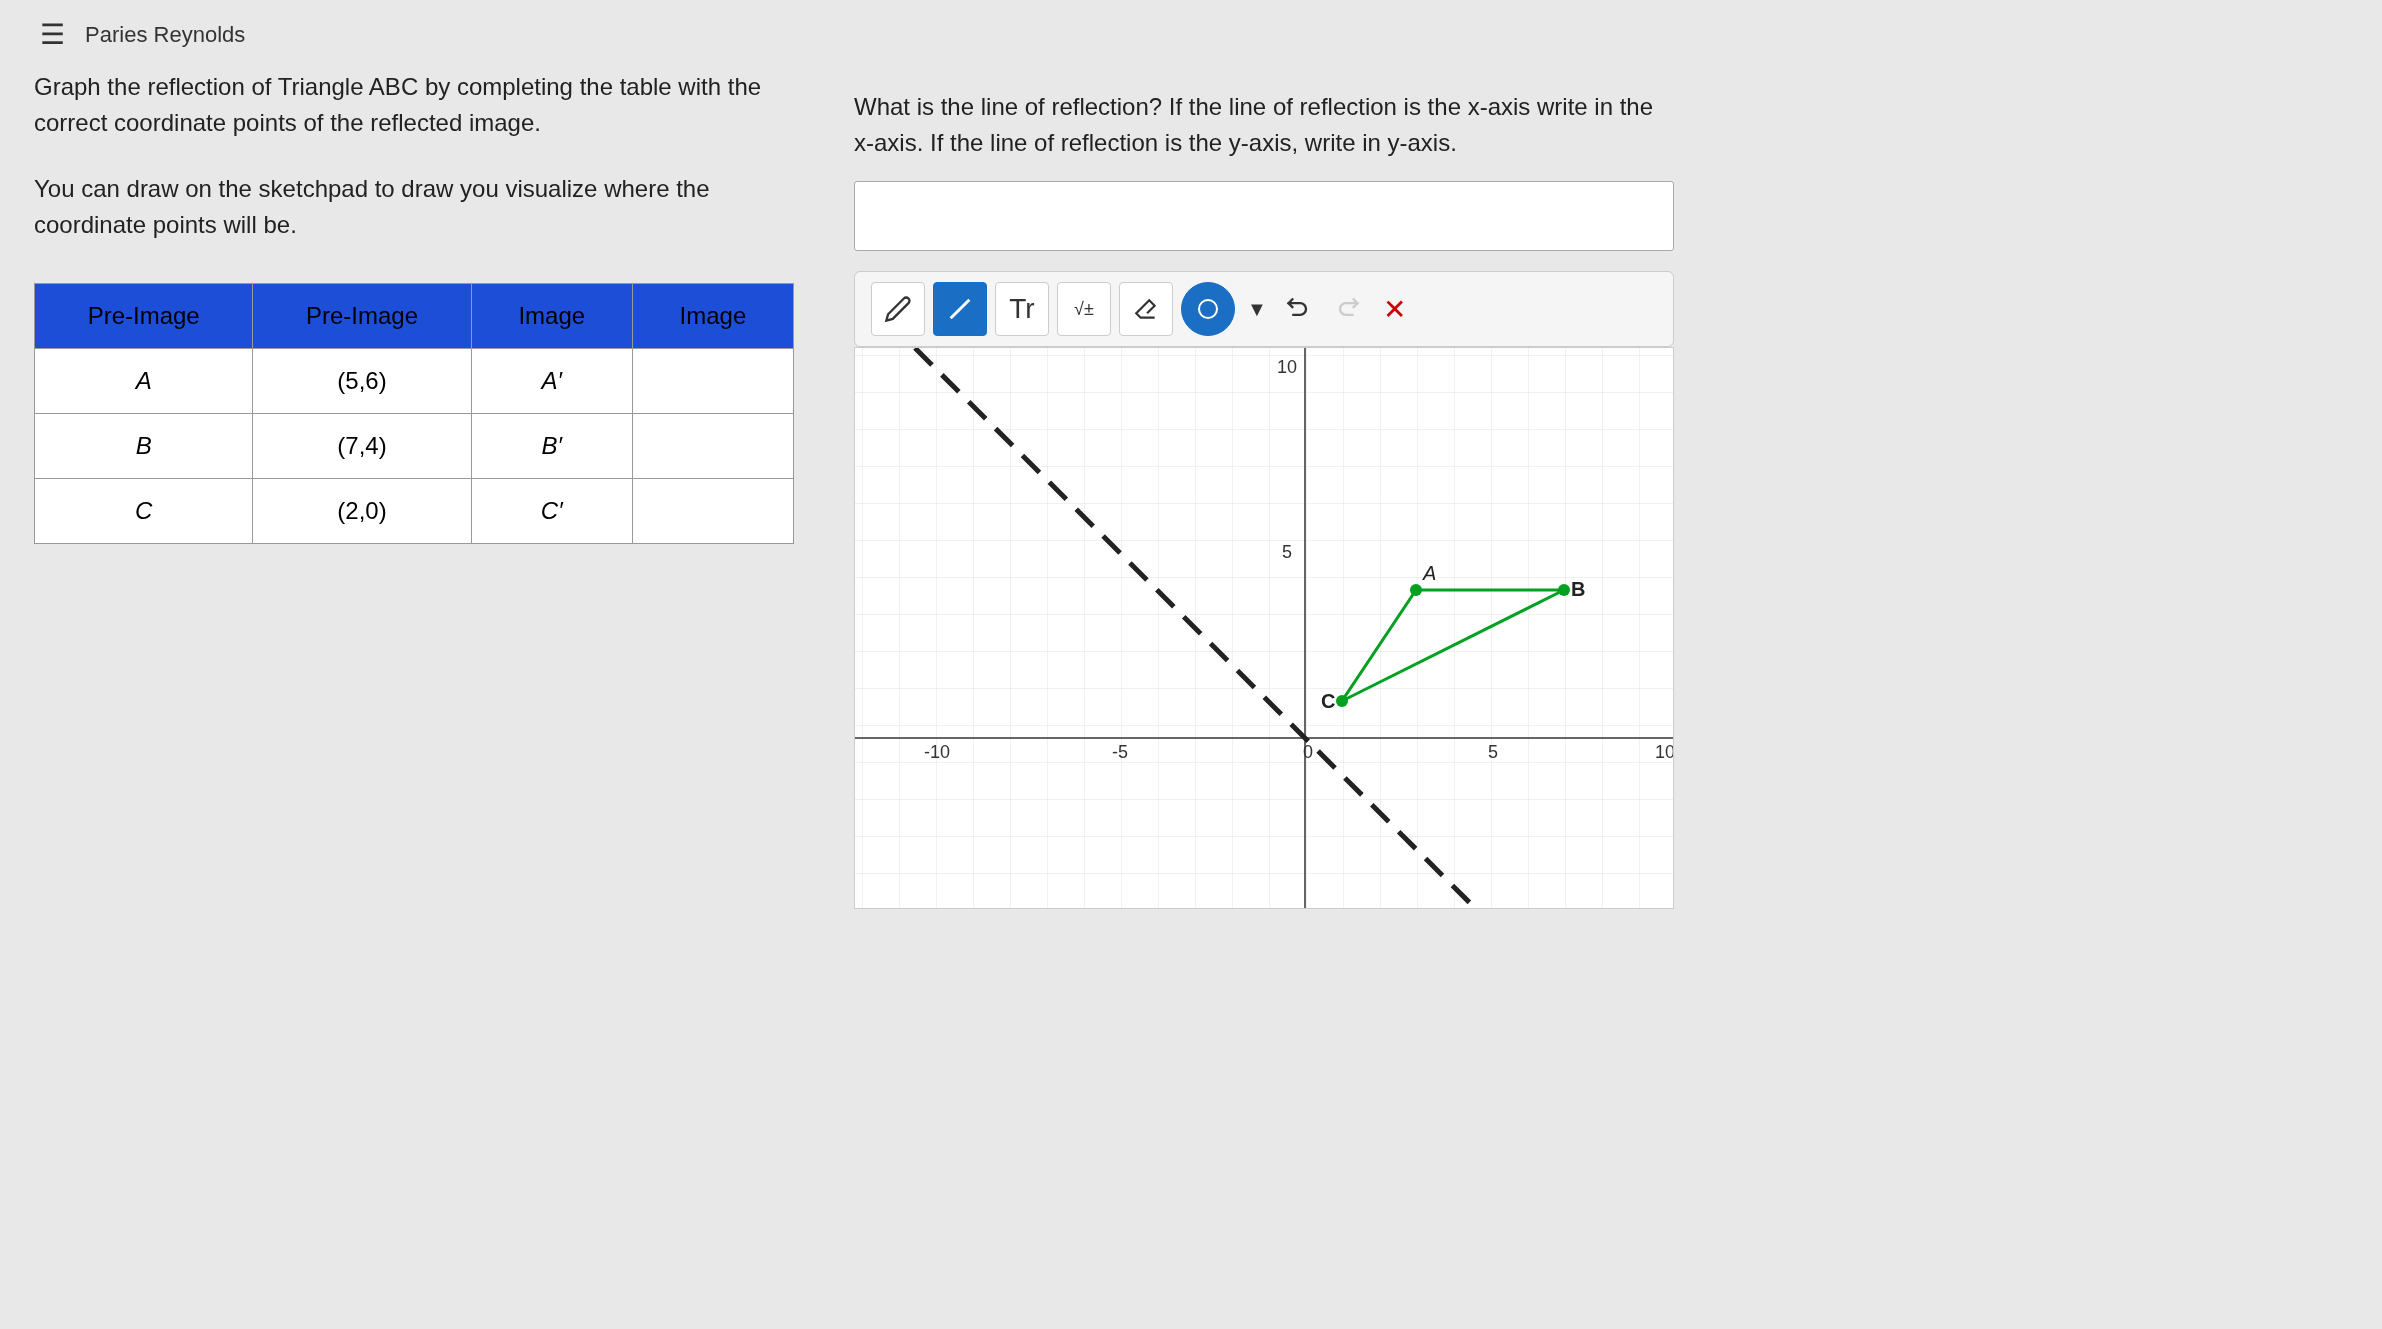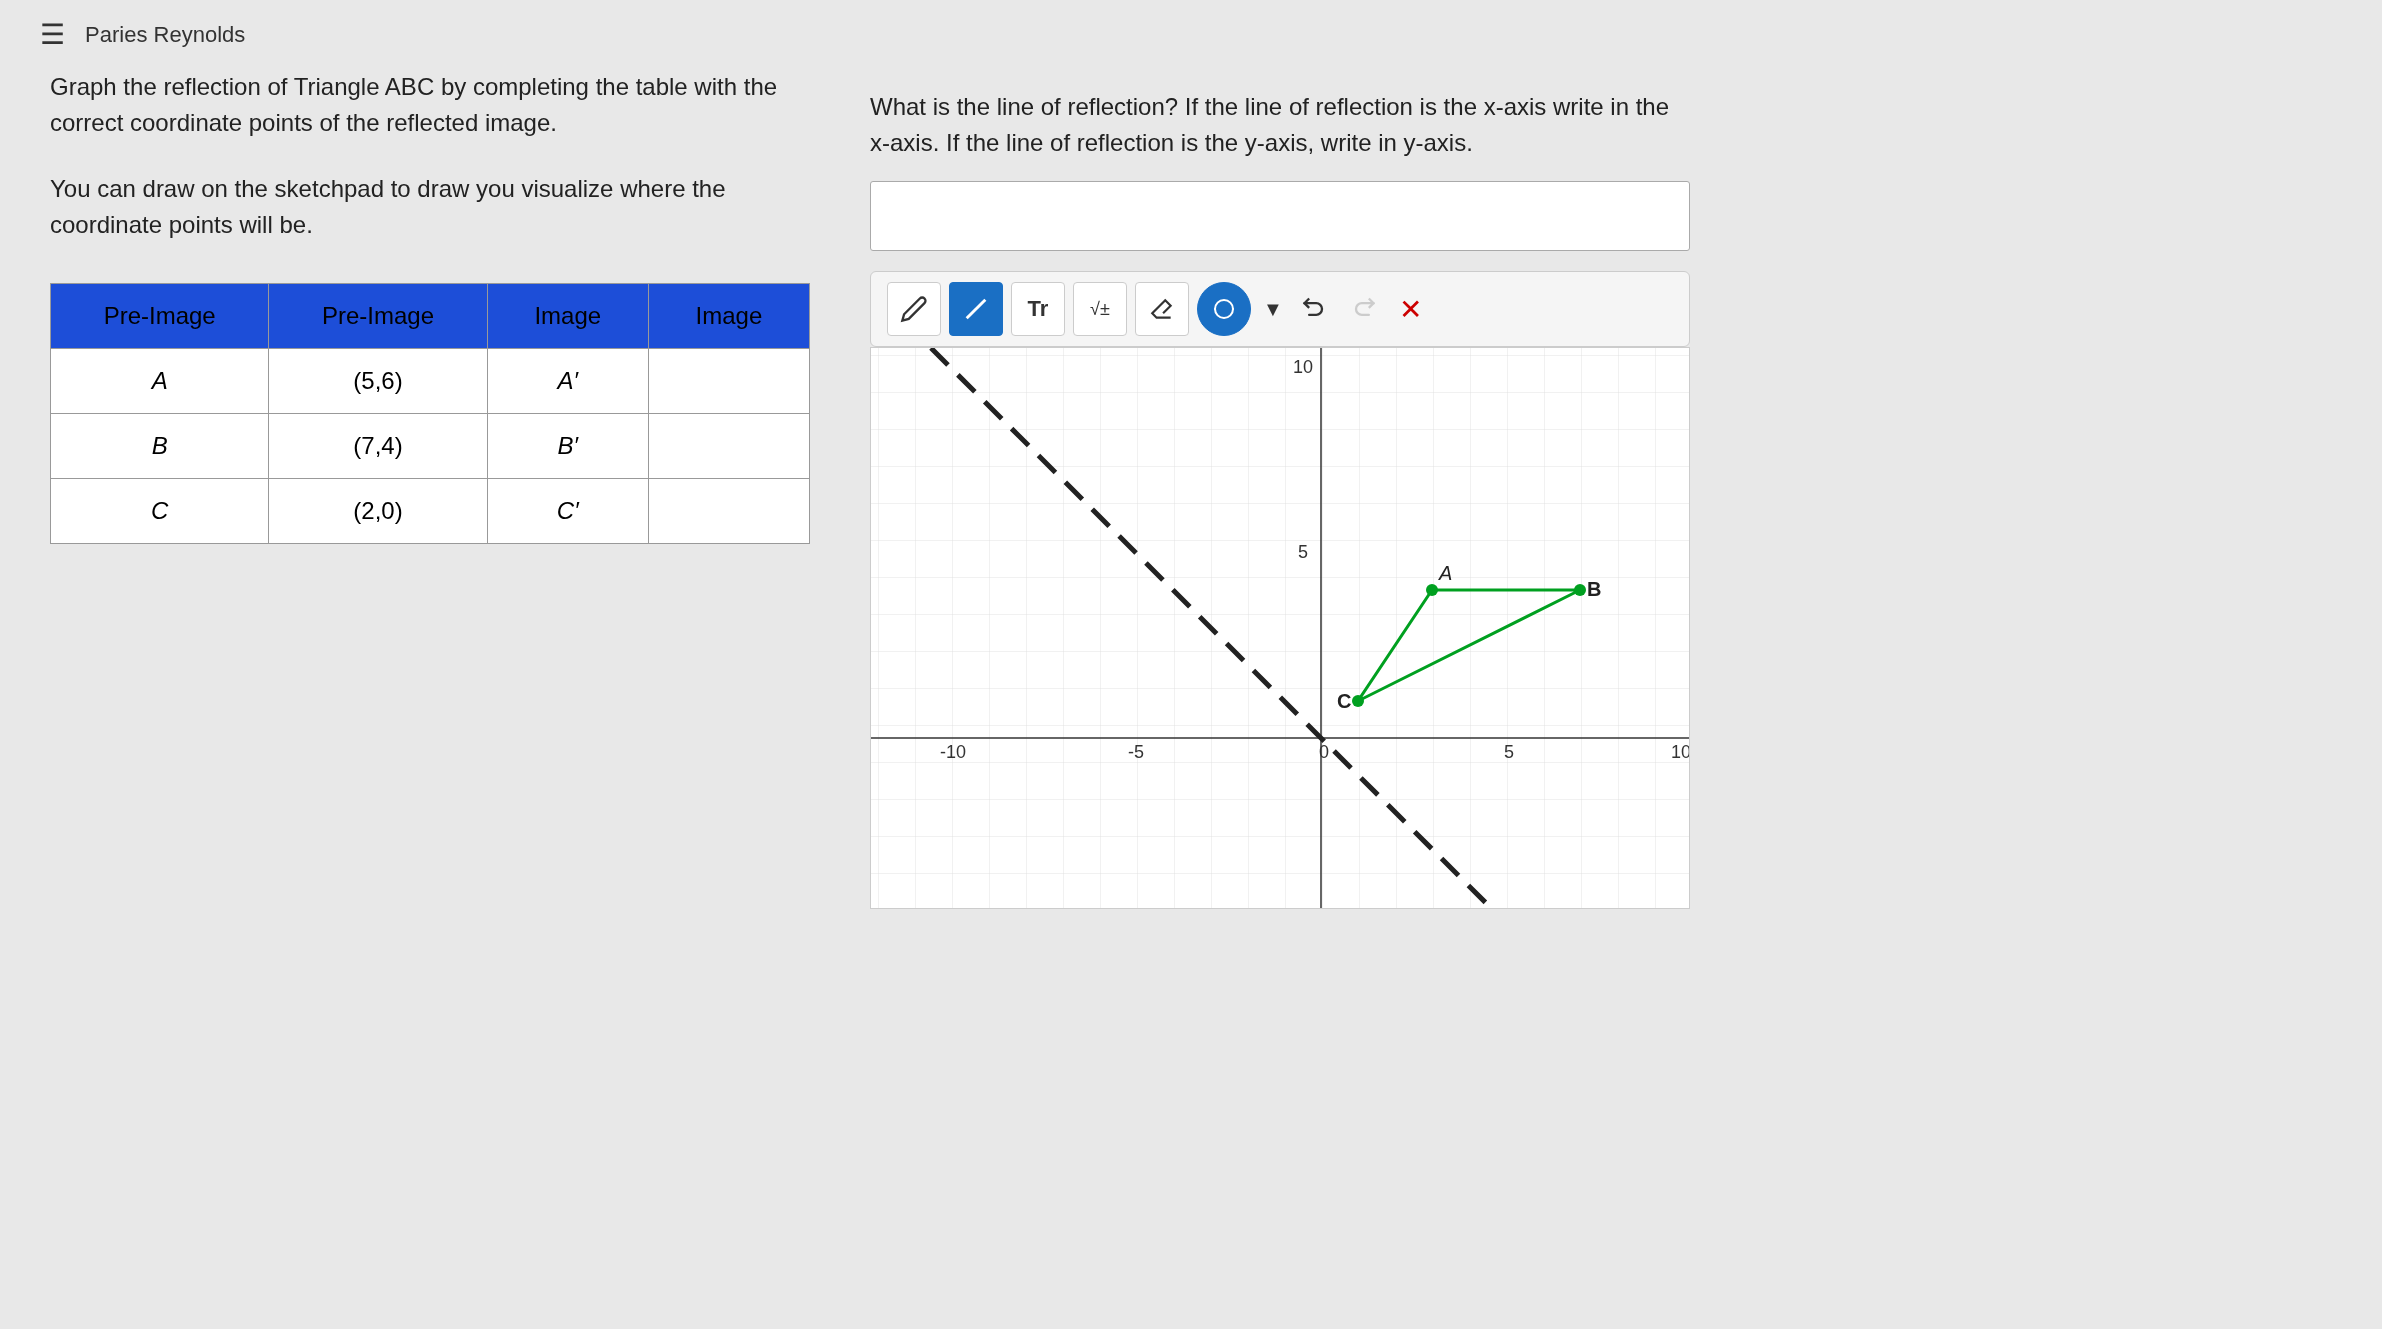--- a/index.html
+++ b/index.html
@@ -38,21 +38,21 @@
       font-size: 46px;
       font-weight: 400;
       color: #222;
       margin-top: -10px;
       margin-bottom: 10px;
     }
     
     .main-content {
       display: flex;
       flex-direction: row;
-      padding: 0 50px;
+      padding: 0 34px;
       gap: 60px;
     }
     
     .left-panel {
       width: 760px;
       flex-shrink: 0;
     }
     .description-text {
       font-size: 24px;
       color: #222;
@@ -235,21 +235,21 @@
           <svg width="28" height="28" viewBox="0 0 24 24" fill="none" stroke="#333" stroke-width="2">
             <path d="M17 3a2.828 2.828 0 1 1 4 4L7.5 20.5 2 22l1.5-5.5L17 3z"></path>
           </svg>
         </button>
         <button class="toolbar-btn active">
           <svg width="28" height="28" viewBox="0 0 24 24" fill="none" stroke="white" stroke-width="2.5">
             <line x1="4" y1="20" x2="20" y2="4"></line>
           </svg>
         </button>
         <button class="toolbar-btn">
-          <span style="font-size:22px; font-weight:700;">Tr</span>
+          <span style="font-size:28px; font-weight:400;">Tr</span>
         </button>
         <button class="toolbar-btn">
           <span style="font-size:18px;">√±</span>
         </button>
         <button class="toolbar-btn">
           <svg width="26" height="26" viewBox="0 0 24 24" fill="none" stroke="#333" stroke-width="2">
             <path d="M20 20H7L3 16l12-12 5 5-7 7"></path>
           </svg>
         </button>
         <button class="toolbar-btn circle-blue">

